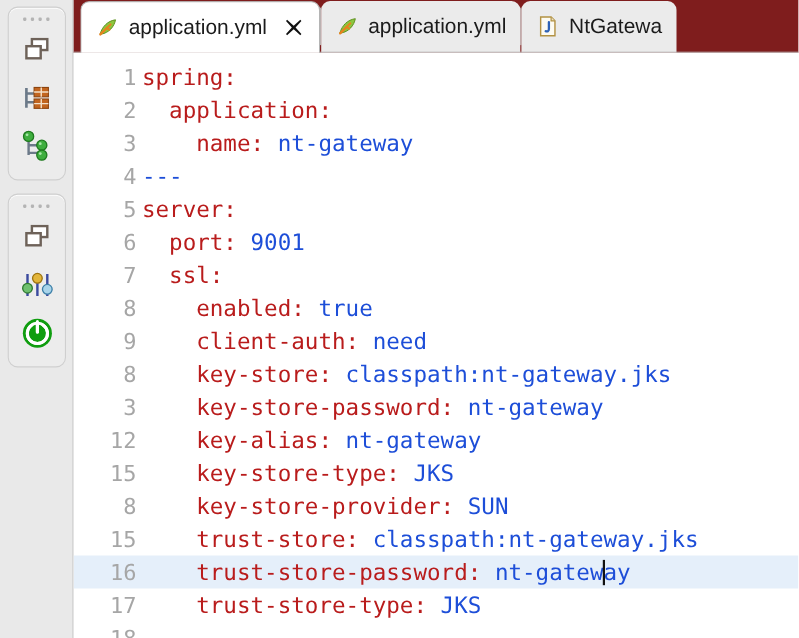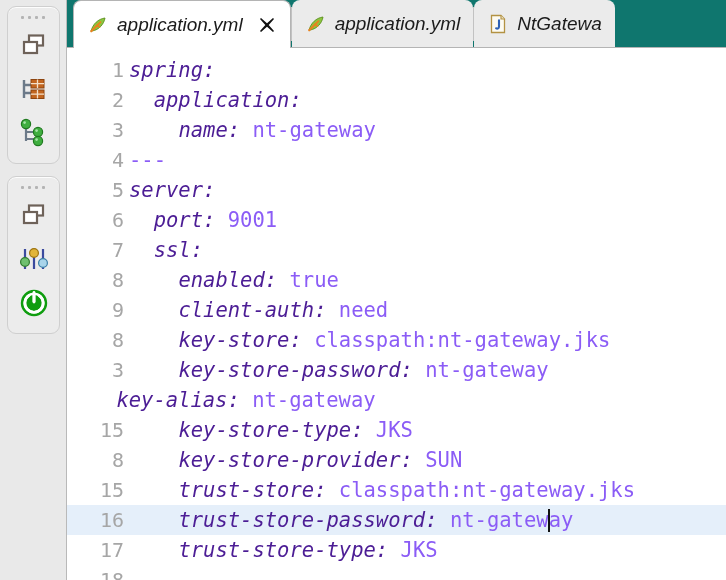--- a/index.html
+++ b/index.html
@@ -63,26 +63,25 @@
     flex: 1 1 auto;
     position: relative;
     height: 580px;
     background: #ffffff;
   }
 
   
   .tabbar {
     position: relative;
     height: 48px;
-    background: #0f766e;
-    display: flex;
-    align-items: flex-start;
+    background: #7f1d1d;
+    display: flex;
+    align-items: center;
     padding-left: 6px;
     overflow: hidden;
-    font-style: italic;
   }
   .tabbar::after {
     content: "";
     position: absolute;
     left: 0; right: 0; bottom: 0;
     height: 1px;
     background: #b4b4b4;
   }
   .tab {
     position: relative;
@@ -153,22 +152,22 @@
     color: #a6a6a6;
     font-size: 20px;
     font-family: "DejaVu Sans Mono", monospace;
     user-select: none;
   }
   .code-text {
     flex: 1 1 auto;
     color: #111111;
     font-family: "DejaVu Sans Mono", monospace;
   }
-  .k { color: #4c1d95; font-style: italic; }
-  .v { color: #8b5cf6; }
+  .k { color: #b91c1c; }
+  .v { color: #1d4ed8; }
   .caret {
     display: inline-block;
     width: 2px;
     height: 23px;
     background: #111111;
     vertical-align: -5px;
     margin: 0 -1px;
   }
 </style>
 </head>
@@ -321,21 +320,21 @@
           <div class="code-line"><span class="lineno">2</span><span class="code-text">  <span class="k">application:</span></span></div>
           <div class="code-line"><span class="lineno">3</span><span class="code-text">    <span class="k">name:</span><span class="v"> nt-gateway</span></span></div>
           <div class="code-line"><span class="lineno">4</span><span class="code-text"><span class="v">---</span></span></div>
           <div class="code-line"><span class="lineno">5</span><span class="code-text"><span class="k">server:</span></span></div>
           <div class="code-line"><span class="lineno">6</span><span class="code-text">  <span class="k">port:</span><span class="v"> 9001</span></span></div>
           <div class="code-line"><span class="lineno">7</span><span class="code-text">  <span class="k">ssl:</span></span></div>
           <div class="code-line"><span class="lineno">8</span><span class="code-text">    <span class="k">enabled:</span><span class="v"> true</span></span></div>
           <div class="code-line"><span class="lineno">9</span><span class="code-text">    <span class="k">client-auth:</span><span class="v"> need</span></span></div>
           <div class="code-line"><span class="lineno">8</span><span class="code-text">    <span class="k">key-store:</span><span class="v"> classpath:nt-gateway.jks</span></span></div>
           <div class="code-line"><span class="lineno">3</span><span class="code-text">    <span class="k">key-store-password:</span><span class="v"> nt-gateway</span></span></div>
-          <div class="code-line"><span class="code-text">    <span class="k">key-alias:</span><span class="v"> nt-gateway</span></span></div>
+          <div class="code-line"><span class="lineno">12</span><span class="code-text">    <span class="k">key-alias:</span><span class="v"> nt-gateway</span></span></div>
           <div class="code-line"><span class="lineno">15</span><span class="code-text">    <span class="k">key-store-type:</span><span class="v"> JKS</span></span></div>
           <div class="code-line"><span class="lineno">8</span><span class="code-text">    <span class="k">key-store-provider:</span><span class="v"> SUN</span></span></div>
           <div class="code-line"><span class="lineno">15</span><span class="code-text">    <span class="k">trust-store:</span><span class="v"> classpath:nt-gateway.jks</span></span></div>
           <div class="code-line current"><span class="lineno">16</span><span class="code-text">    <span class="k">trust-store-password:</span><span class="v"> nt-gatew</span><span class="caret"></span><span class="v">ay</span></span></div>
           <div class="code-line"><span class="lineno">17</span><span class="code-text">    <span class="k">trust-store-type:</span><span class="v"> JKS</span></span></div>
           <div class="code-line"><span class="lineno">18</span><span class="code-text"></span></div>
         </div>
     </div>
 
   </div>

